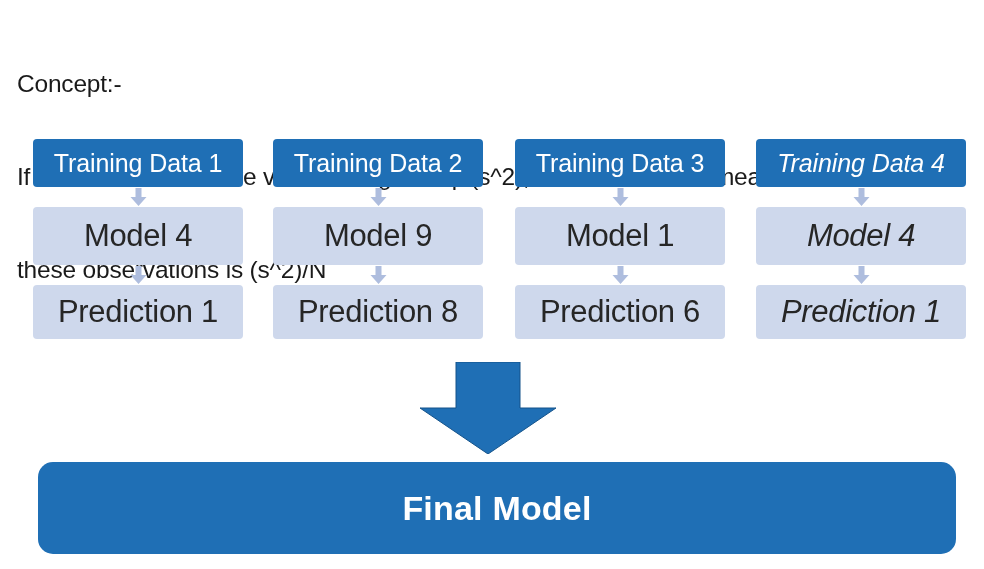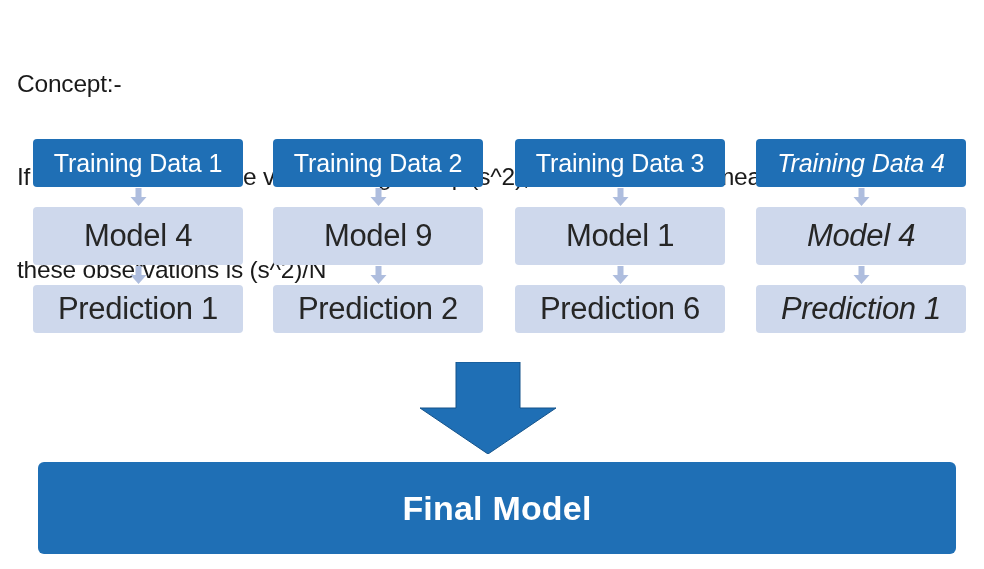--- a/index.html
+++ b/index.html
@@ -67,21 +67,21 @@
     letter-spacing: -0.1px;
   }
   .node-box.model {
     height: 58px;
     background: #CED8EC;
     color: #262626;
     font-size: 31px;
     letter-spacing: -0.3px;
   }
   .node-box.prediction {
-    height: 48px;
+    height: 54px;
     background: #CED8EC;
     color: #262626;
     font-size: 31px;
     letter-spacing: -0.3px;
   }
 
   
   .mini-arrow-wrap {
     height: 20px;
     display: flex;
@@ -102,21 +102,21 @@
   }
 
   
   #final-model-box {
     position: absolute;
     left: 38px;
     top: 462px;
     width: 918px;
     height: 92px;
     background: #1F6FB5;
-    border-radius: 6px;
+    border-radius: 15px;
     display: flex;
     align-items: center;
     justify-content: center;
     color: #ffffff;
     font-size: 34px;
     font-weight: bold;
     letter-spacing: 0.2px;
   }
 </style>
 </head>
@@ -152,21 +152,21 @@
       <svg class="mini-arrow" width="17" height="18" viewBox="0 0 17 18">
         <polygon points="5.5,0 11.5,0 11.5,9 16.5,9 8.5,18 0.5,9 5.5,9" fill="#AEBDDE"></polygon>
       </svg>
     </div>
     <div class="node-box model">Model 9</div>
     <div class="mini-arrow-wrap">
       <svg class="mini-arrow" width="17" height="18" viewBox="0 0 17 18">
         <polygon points="5.5,0 11.5,0 11.5,9 16.5,9 8.5,18 0.5,9 5.5,9" fill="#AEBDDE"></polygon>
       </svg>
     </div>
-    <div class="node-box prediction">Prediction 2</div>
+    <div class="node-box prediction">Prediction 8</div>
   </div>
 
   <div class="pipeline-column col-2">
     <div class="node-box training">Training Data 3</div>
     <div class="mini-arrow-wrap">
       <svg class="mini-arrow" width="17" height="18" viewBox="0 0 17 18">
         <polygon points="5.5,0 11.5,0 11.5,9 16.5,9 8.5,18 0.5,9 5.5,9" fill="#AEBDDE"></polygon>
       </svg>
     </div>
     <div class="node-box model">Model 1</div>

